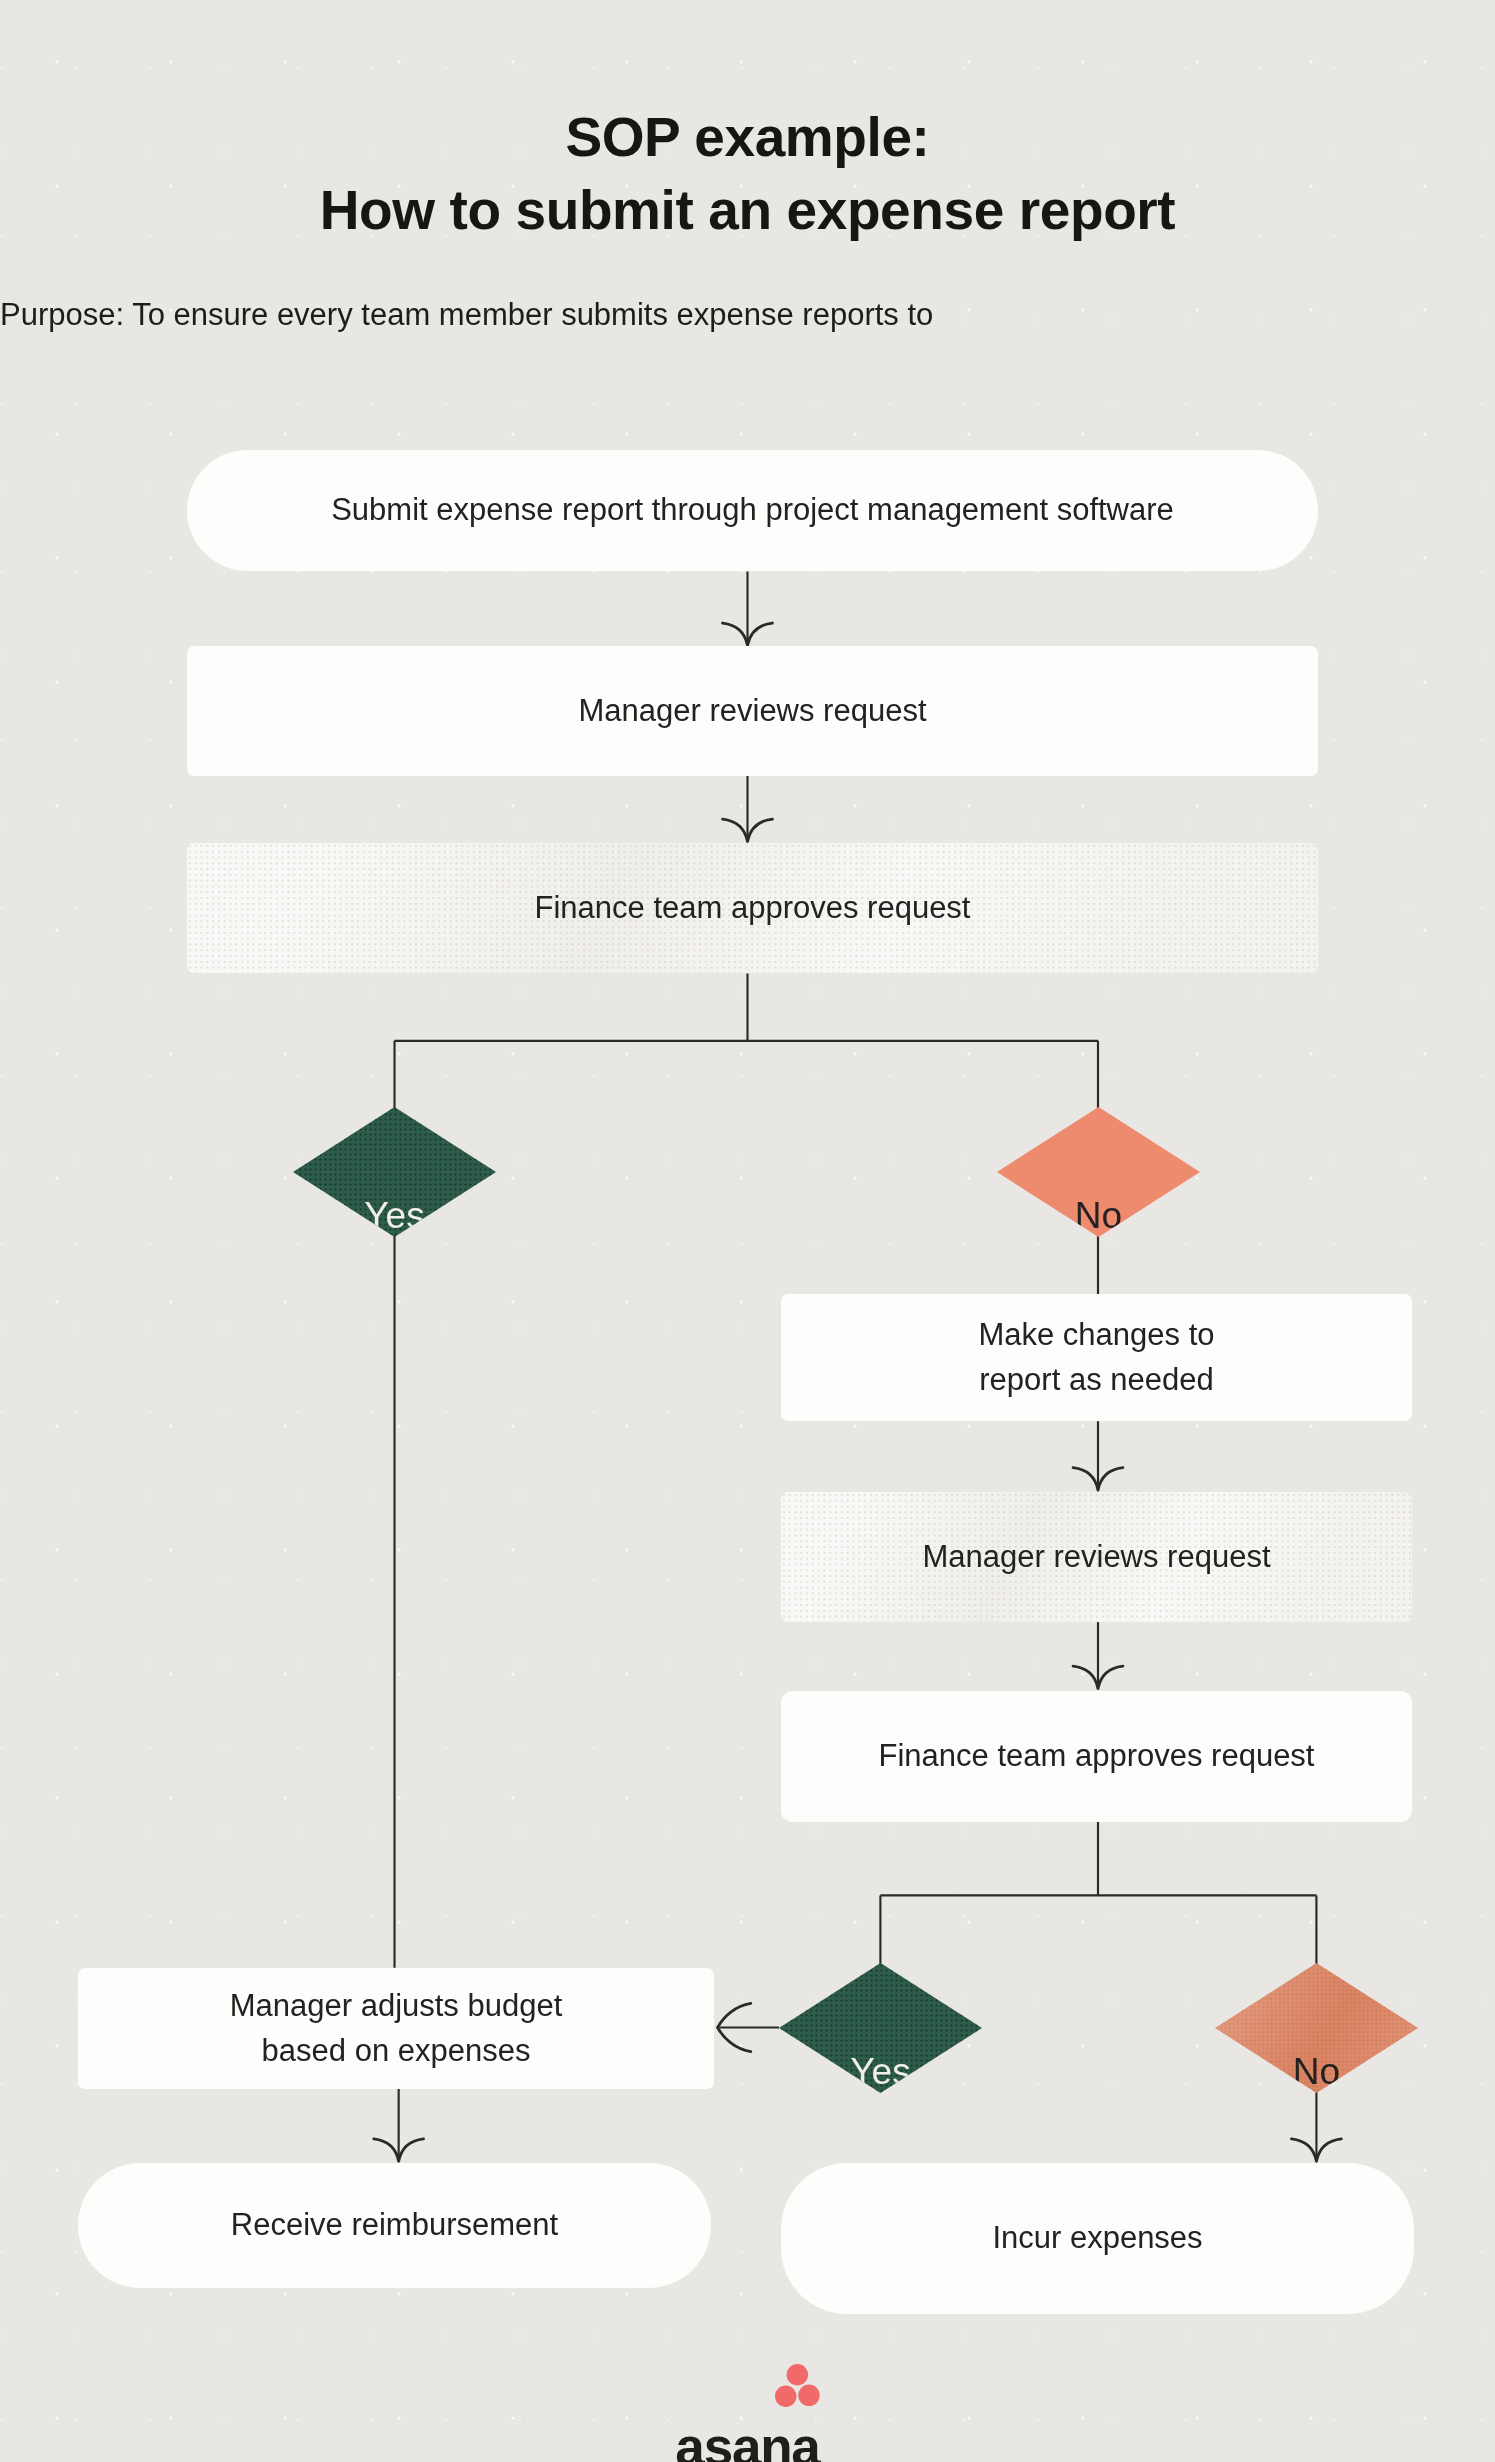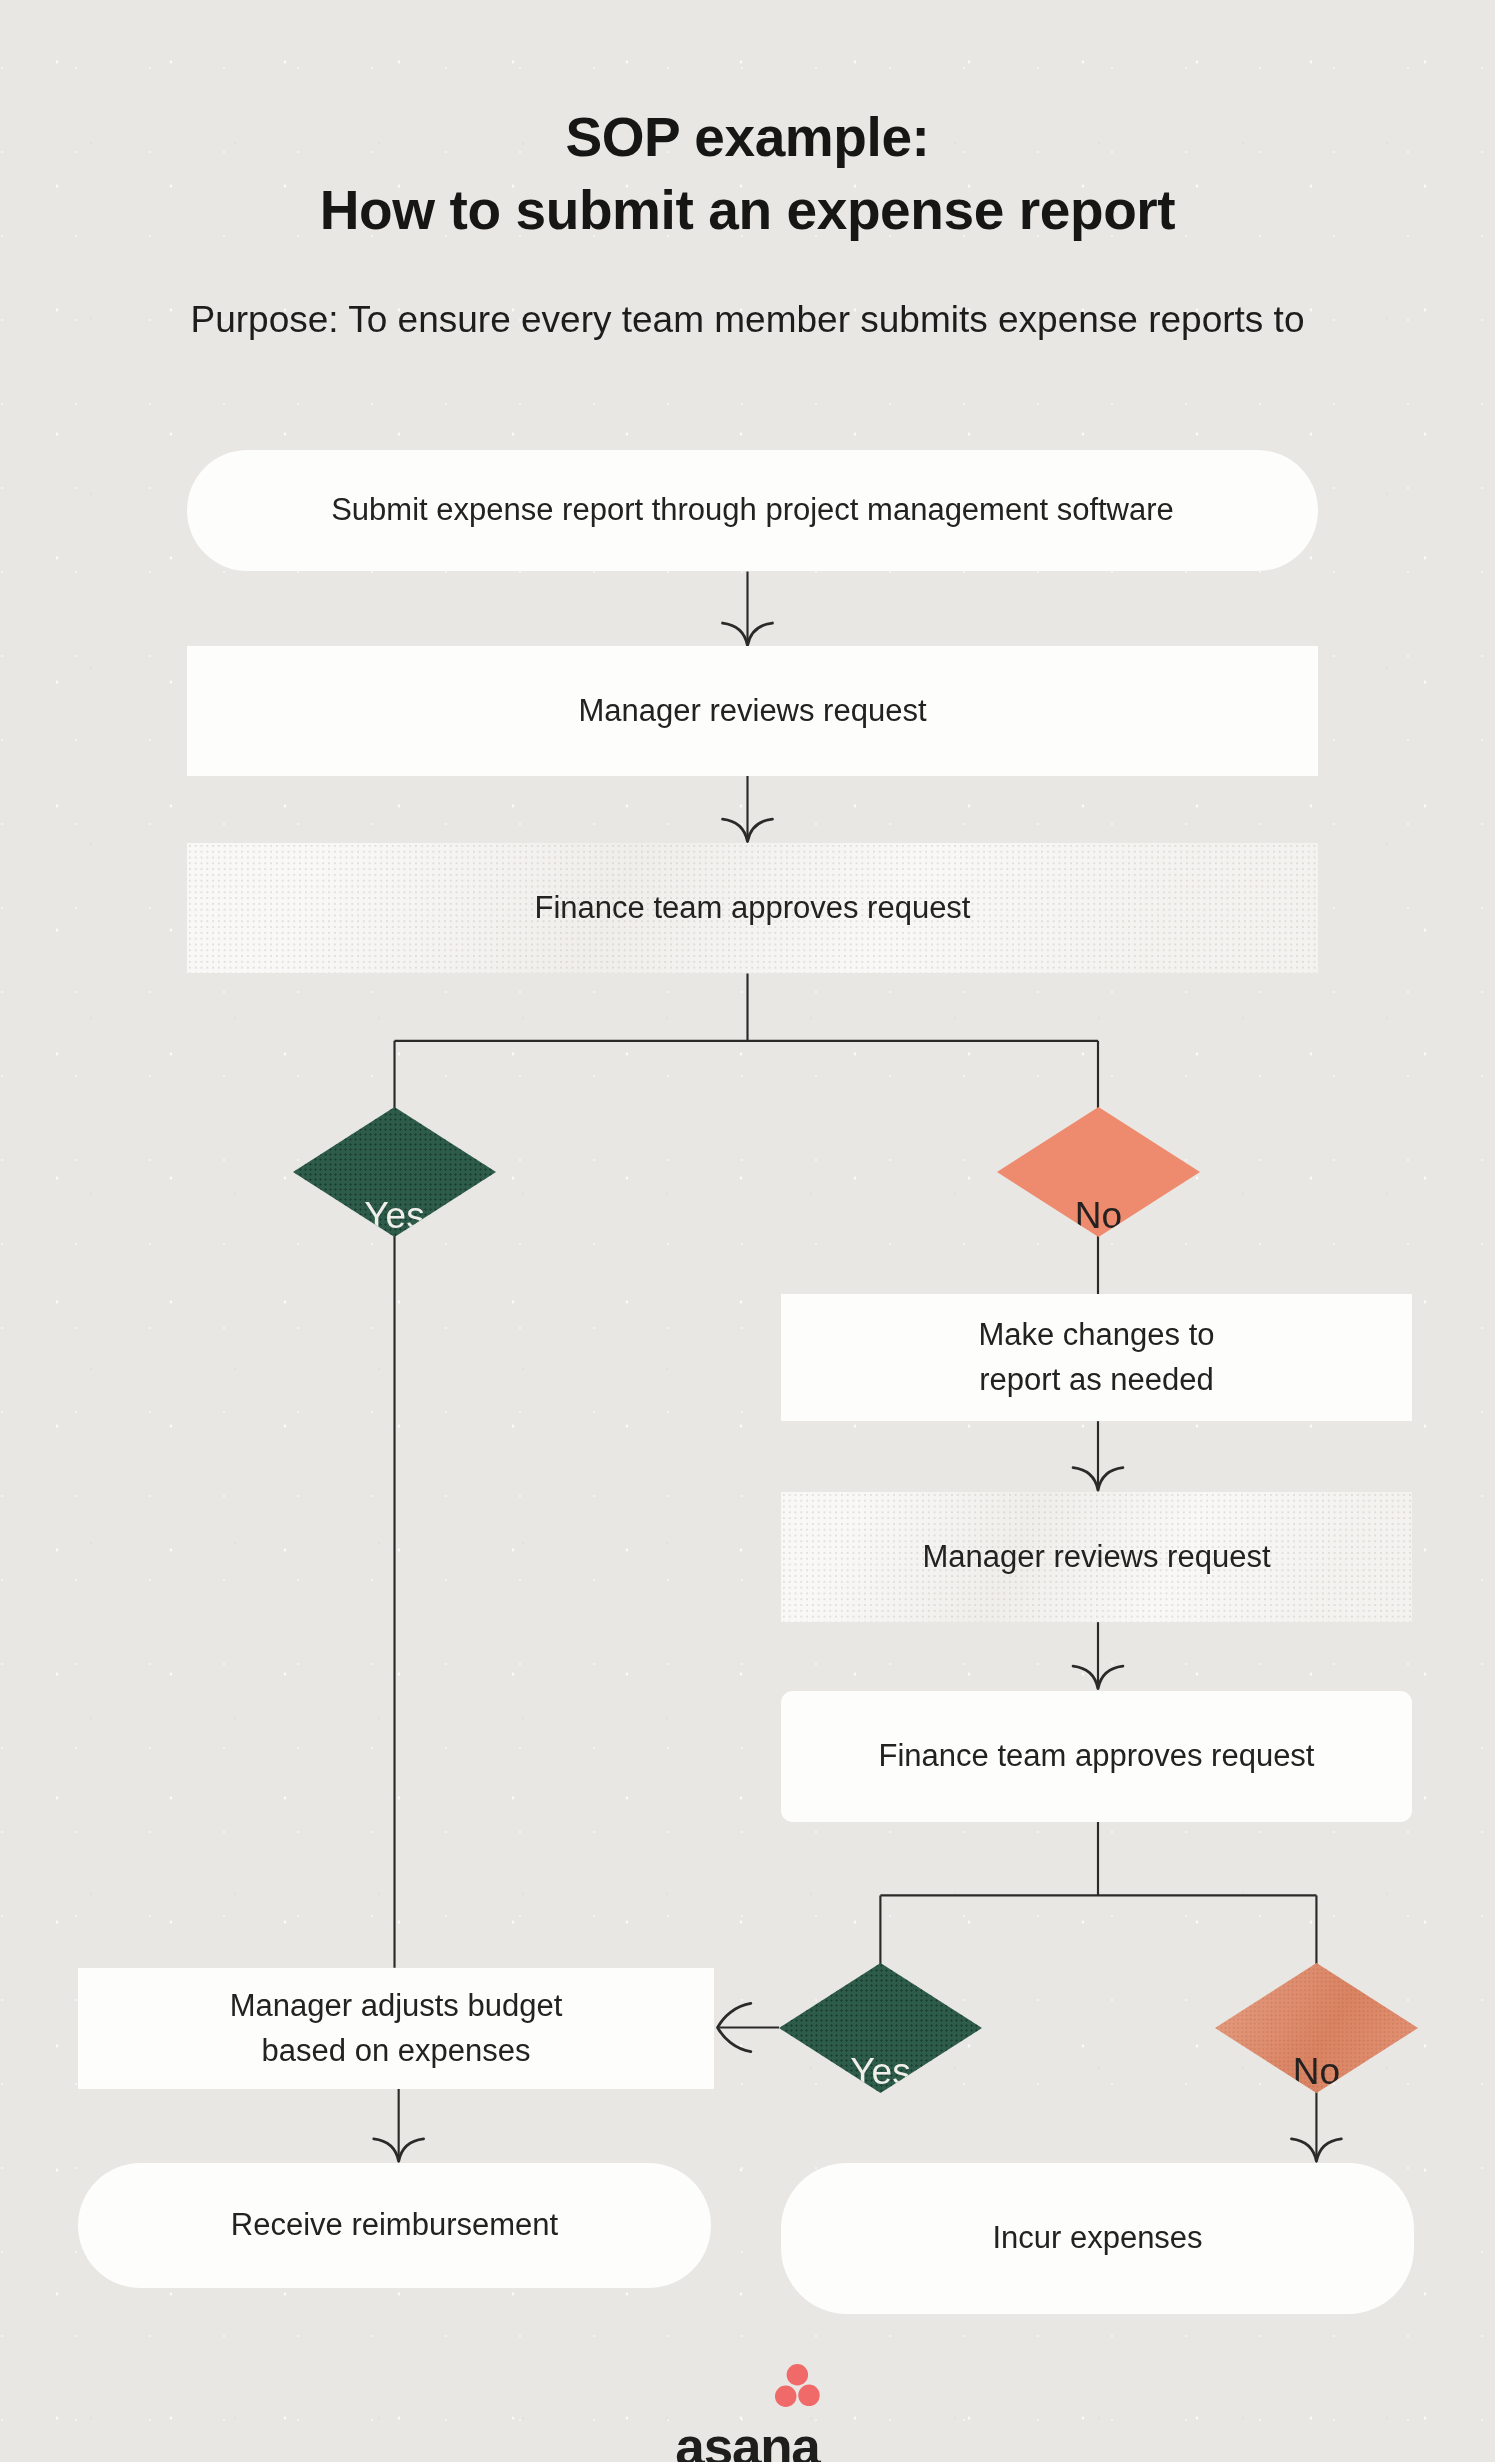--- a/index.html
+++ b/index.html
@@ -19,31 +19,32 @@
     overflow:hidden;
   }
   .title{
     position:absolute;left:0;top:101px;width:100%;
     text-align:center;font-weight:bold;font-size:55px;line-height:1.33;
     color:#161614;letter-spacing:-0.4px;
   }
   .title span{display:block;}
   .purpose{
     position:absolute;left:0;top:291px;width:100%;
-    text-align:center;font-size:37px;line-height:1.56;color:#1d1d1b;
+    text-align:left;font-size:31px;line-height:1.56;color:#1d1d1b;
   }
   .purpose span{display:block;}
   svg.connectors{position:absolute;left:0;top:0;z-index:1;}
   .connectors path{stroke:#2a2a28;stroke-width:2.6;fill:none;}
   .connectors path.ah{stroke-width:3.4;stroke-linecap:round;}
   .node{
     position:absolute;z-index:2;
     display:flex;flex-direction:column;align-items:center;justify-content:center;
     text-align:center;font-size:31px;line-height:1.45;color:#222220;
     background:#fdfdfc;
+    border-radius:7px;
   }
   .node span{display:block;}
   .pill{border-radius:66px;}
   .round{border-radius:11.6px;}
   .textured{
     background-color:#f9f8f6;
     background-image:
       radial-gradient(rgba(176,171,163,0.30) 0.8px, transparent 1.2px),
       linear-gradient(115deg, rgba(255,255,255,0) 12%, rgba(232,230,226,0.55) 38%, rgba(255,255,255,0) 62%, rgba(236,234,230,0.4) 85%);
     background-size:5.8px 5.8px, 100% 100%;

